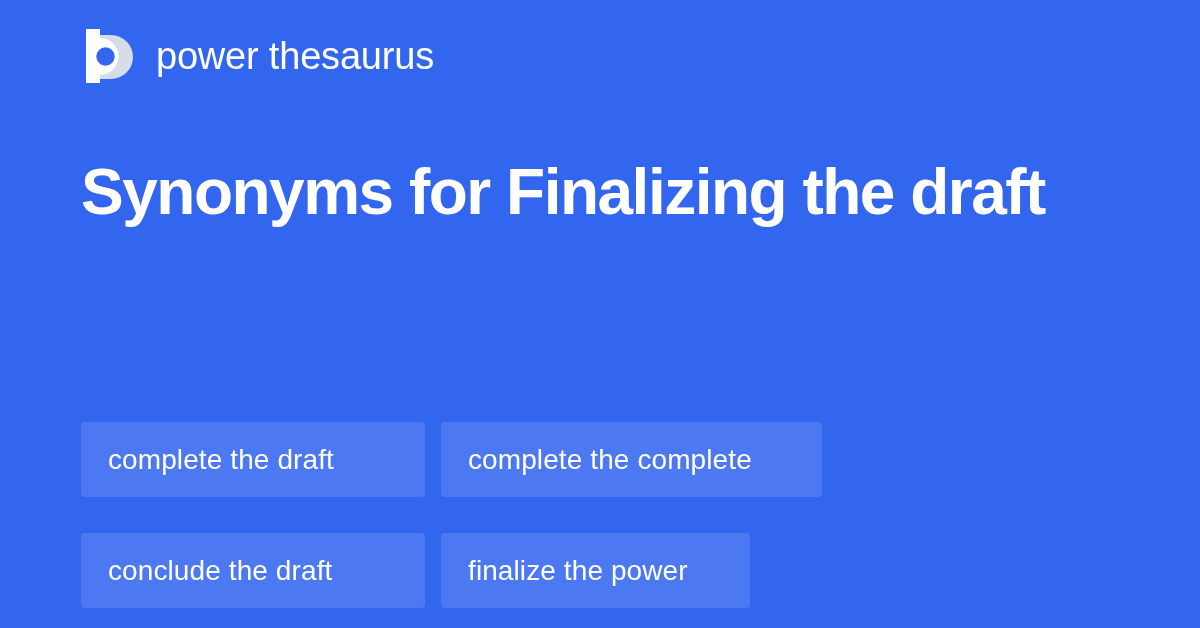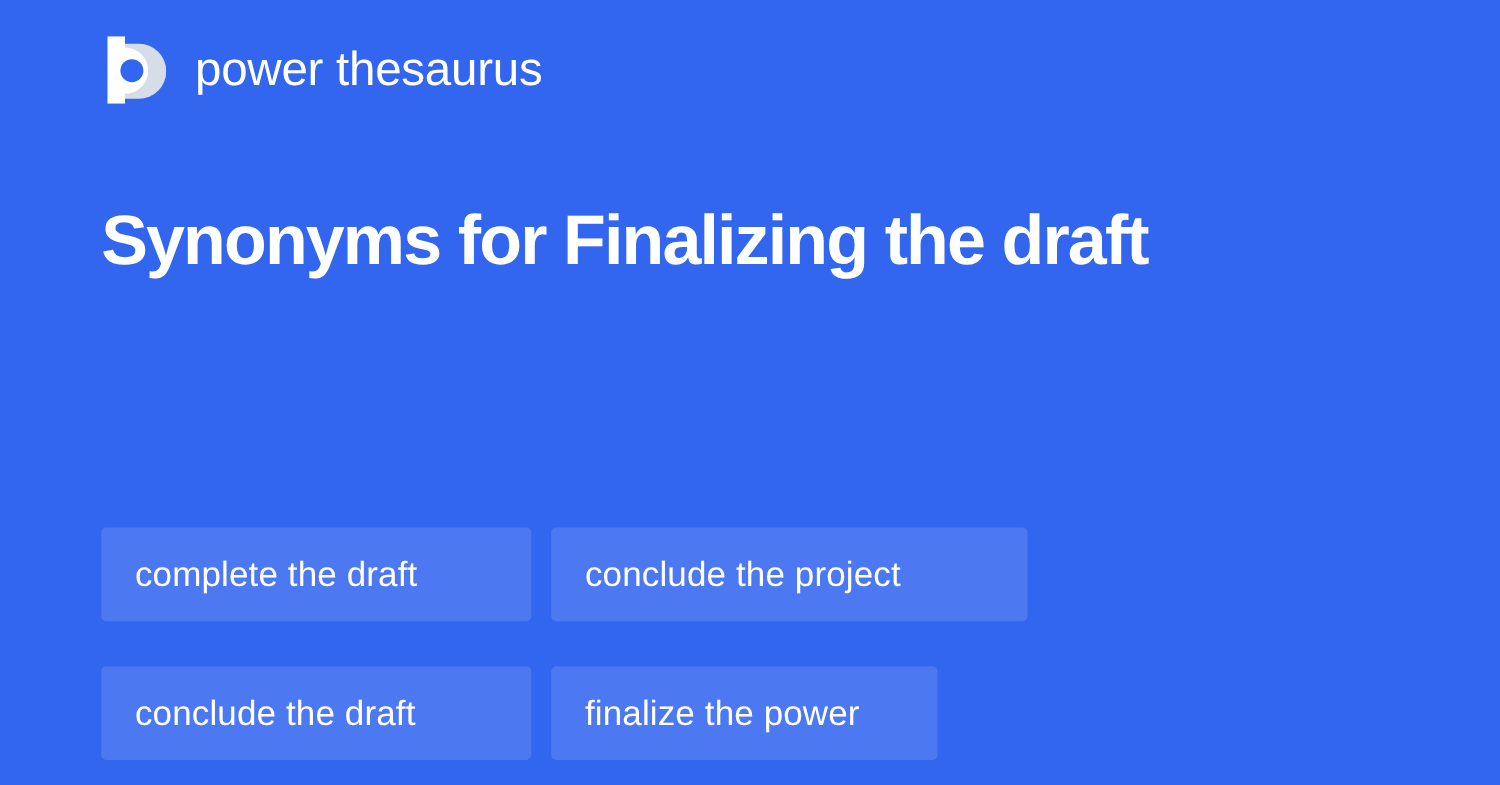--- a/index.html
+++ b/index.html
@@ -54,21 +54,21 @@
     white-space: nowrap;
   }
 
   
   .headline {
     position: absolute;
     left: 81px;
     top: 136px;
     width: 1000px;
     color: #ffffff;
-    font-size: 56px;
+    font-size: 64px;
     font-weight: 700;
     line-height: 112px;
     letter-spacing: -1.5px;
   }
 
   
   .chips {
     position: absolute;
     left: 81px;
     top: 422px;
@@ -122,21 +122,21 @@
     <span class="brand-name">power thesaurus</span>
   </div>
 
   <h1 class="headline">Synonyms for Finalizing the draft</h1>
 
   <div class="chips">
     <div class="chip w-fixed-1">
       <span>complete the draft</span>
     </div>
     <div class="chip w-fixed-2">
-      <span>conclude the project</span>
+      <span>complete the complete</span>
     </div>
     <div class="chip w-fixed-3">
       <span>conclude the draft</span>
     </div>
     <div class="chip w-fixed-4">
       <span>finalize the power</span>
     </div>
   </div>
 
 </div>

